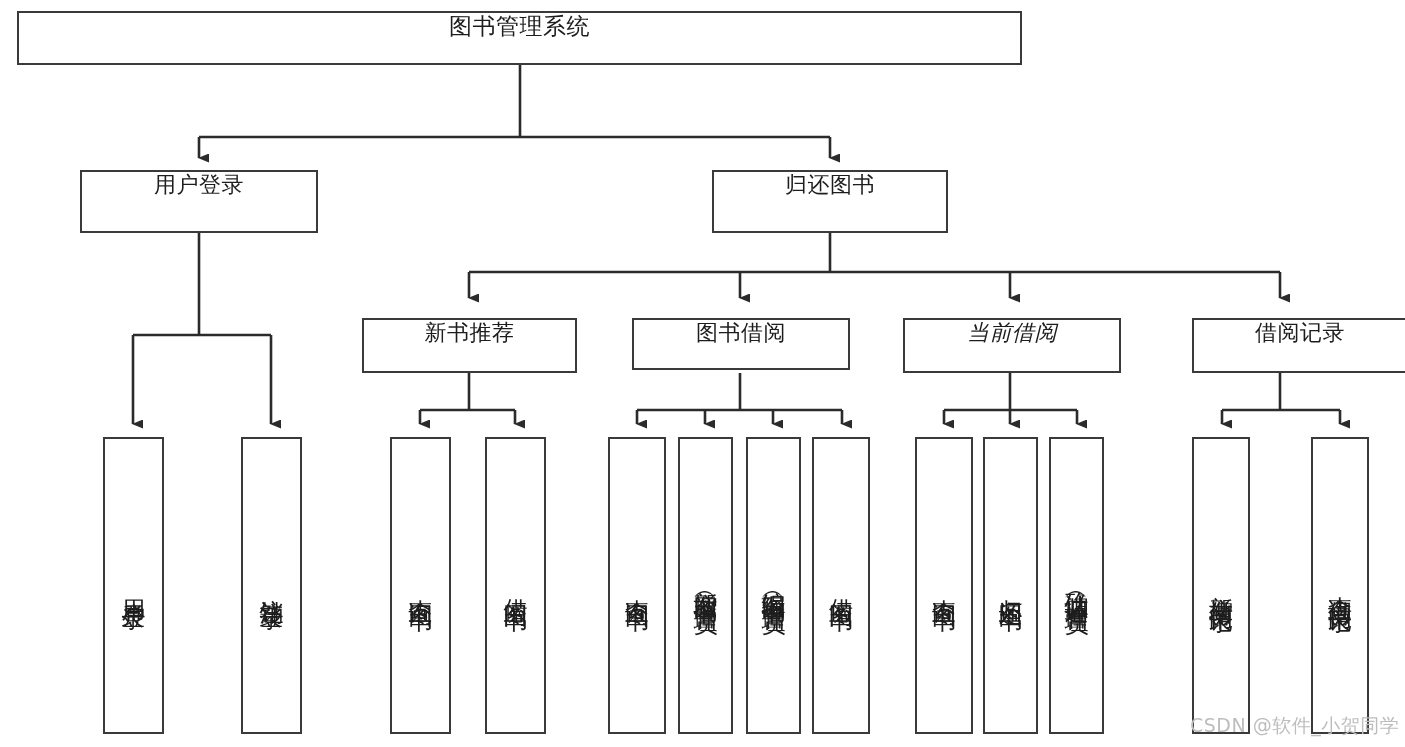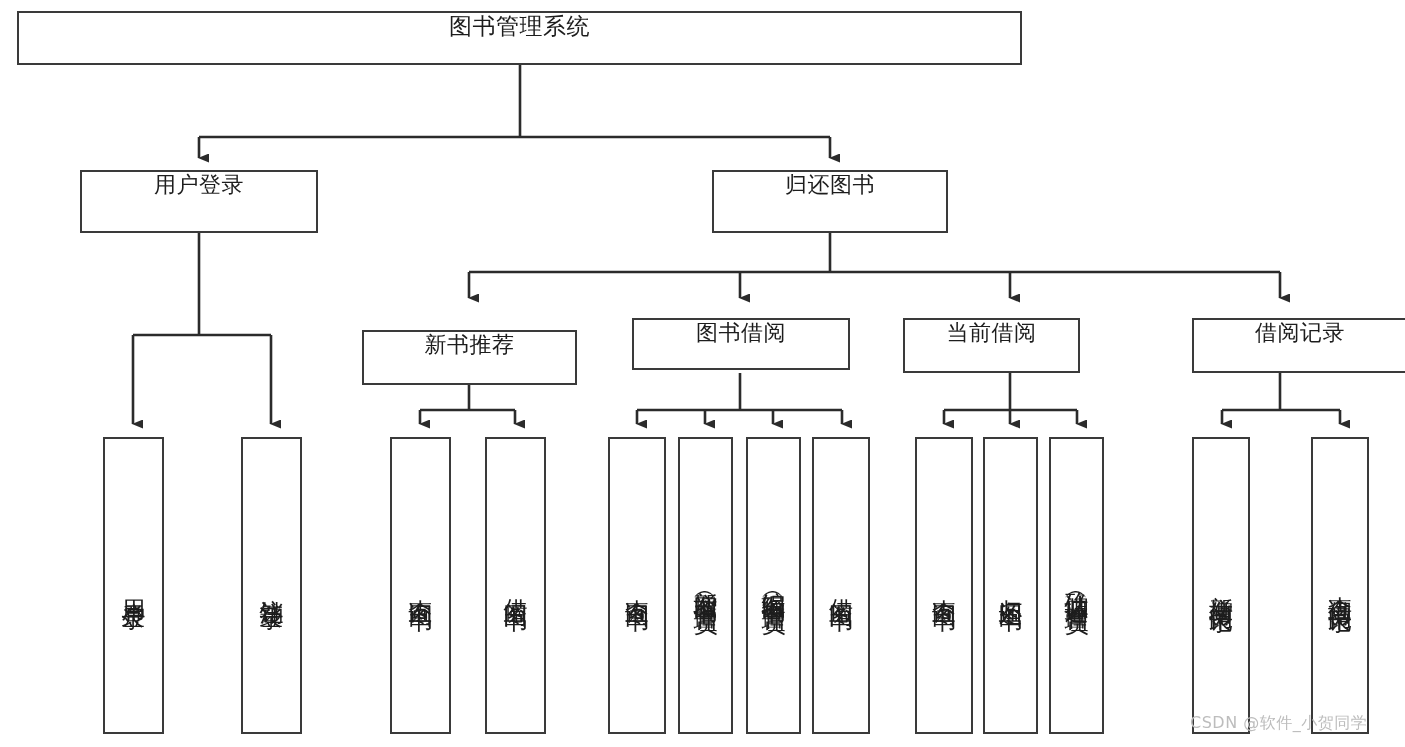--- a/index.html
+++ b/index.html
@@ -53,21 +53,21 @@
     writing-mode: vertical-rl;
     text-orientation: upright;
     font-size: 24px;
     letter-spacing: 3px;
     line-height: 1;
   }
   #root-node .label { font-size: 23px; }
   .watermark {
     position: absolute;
     color: #bdbdbd;
-    font-size: 16px;
+    font-size: 19px;
     letter-spacing: 0.5px;
     white-space: nowrap;
     z-index: 3;
     font-family: "DejaVu Sans", "Liberation Sans", sans-serif;
   }
 </style>
 </head>
 <body>
 
 <div id="canvas">
@@ -126,27 +126,27 @@
     <span class="label">图书管理系统</span>
   </div>
 
   <div class="node horiz" style="left:80px; top:170px; width:238px; height:63px;">
     <span class="label">用户登录</span>
   </div>
   <div class="node horiz" style="left:712px; top:170px; width:236px; height:63px;">
     <span class="label">归还图书</span>
   </div>
 
-  <div class="node horiz" style="left:362px; top:318px; width:215px; height:55px;margin-top:12px;">
+  <div class="node horiz" style="left:362px; top:318px; width:215px; height:55px;">
     <span class="label">新书推荐</span>
   </div>
   <div class="node horiz" style="left:632px; top:318px; width:218px; height:52px;">
     <span class="label">图书借阅</span>
   </div>
-  <div class="node horiz" style="left:903px; top:318px; width:177px; height:55px;">
+  <div class="node horiz" style="left:903px; top:318px; width:218px; height:55px;font-style:italic;">
     <span class="label">当前借阅</span>
   </div>
   <div class="node horiz" style="left:1172px; top:318px; width:216px; height:55px;margin-left:20px;">
     <span class="label">借阅记录</span>
   </div>
 
   <div class="node vert" style="left:103px; top:437px; width:61px; height:297px;">
     <span class="label">用户登录</span>
   </div>
   <div class="node vert" style="left:241px; top:437px; width:61px; height:297px;">

